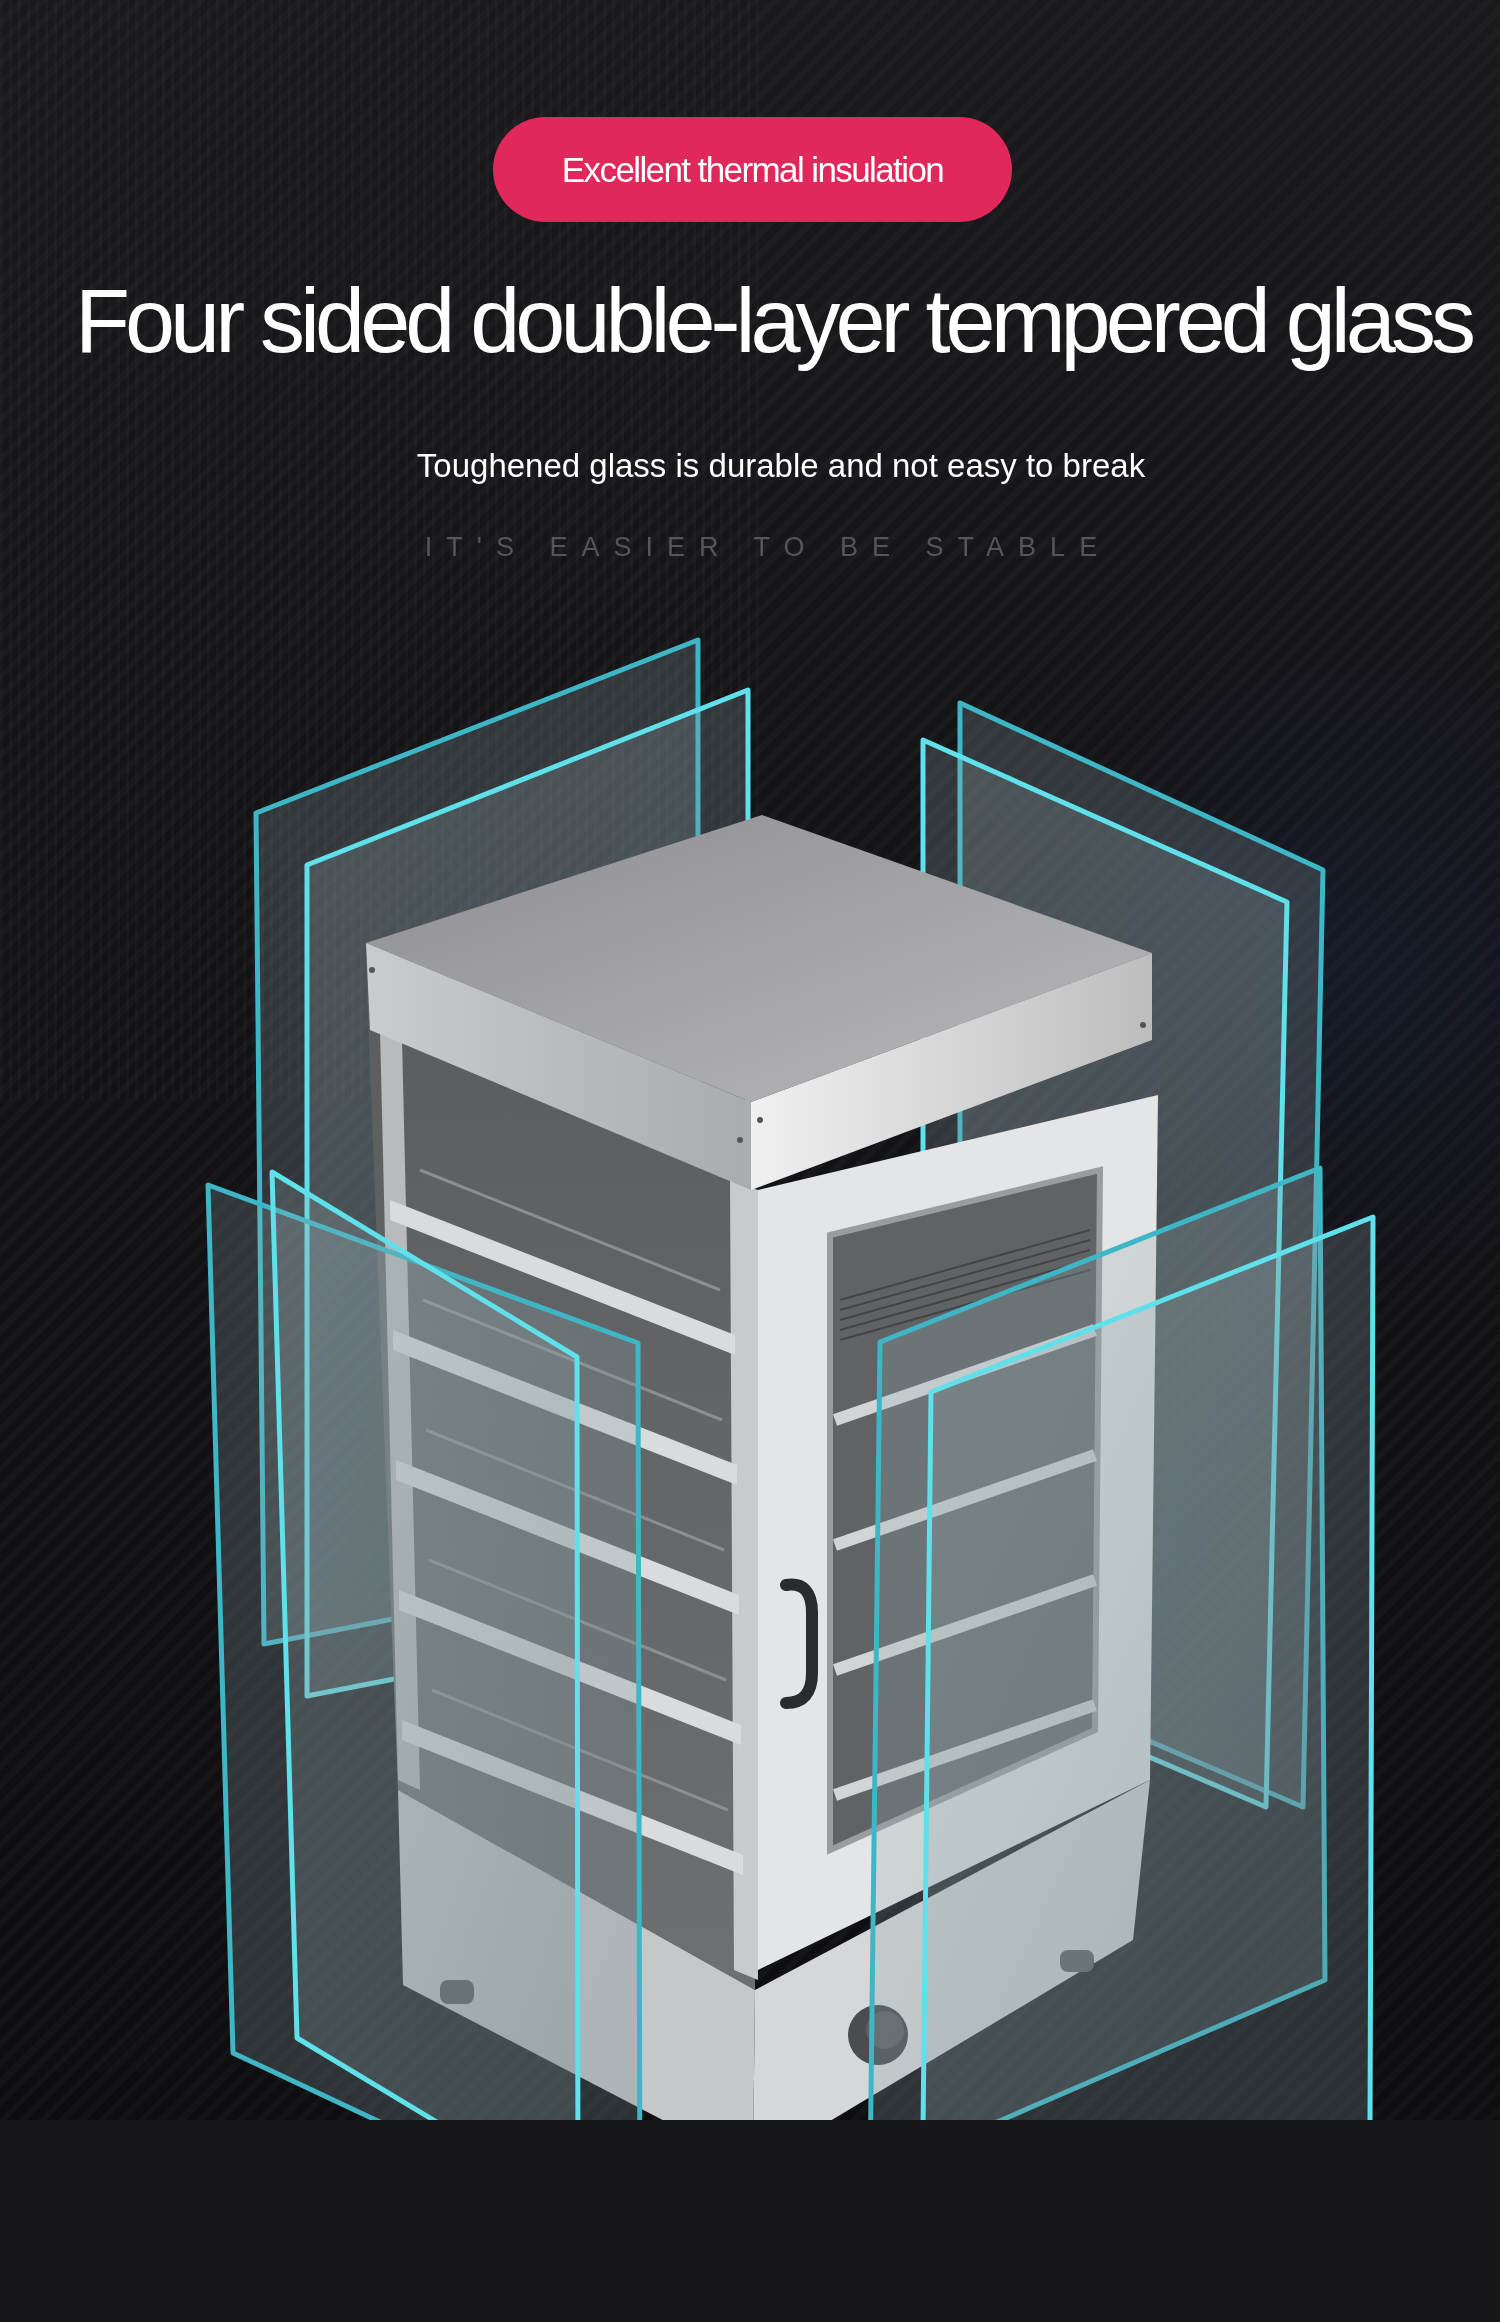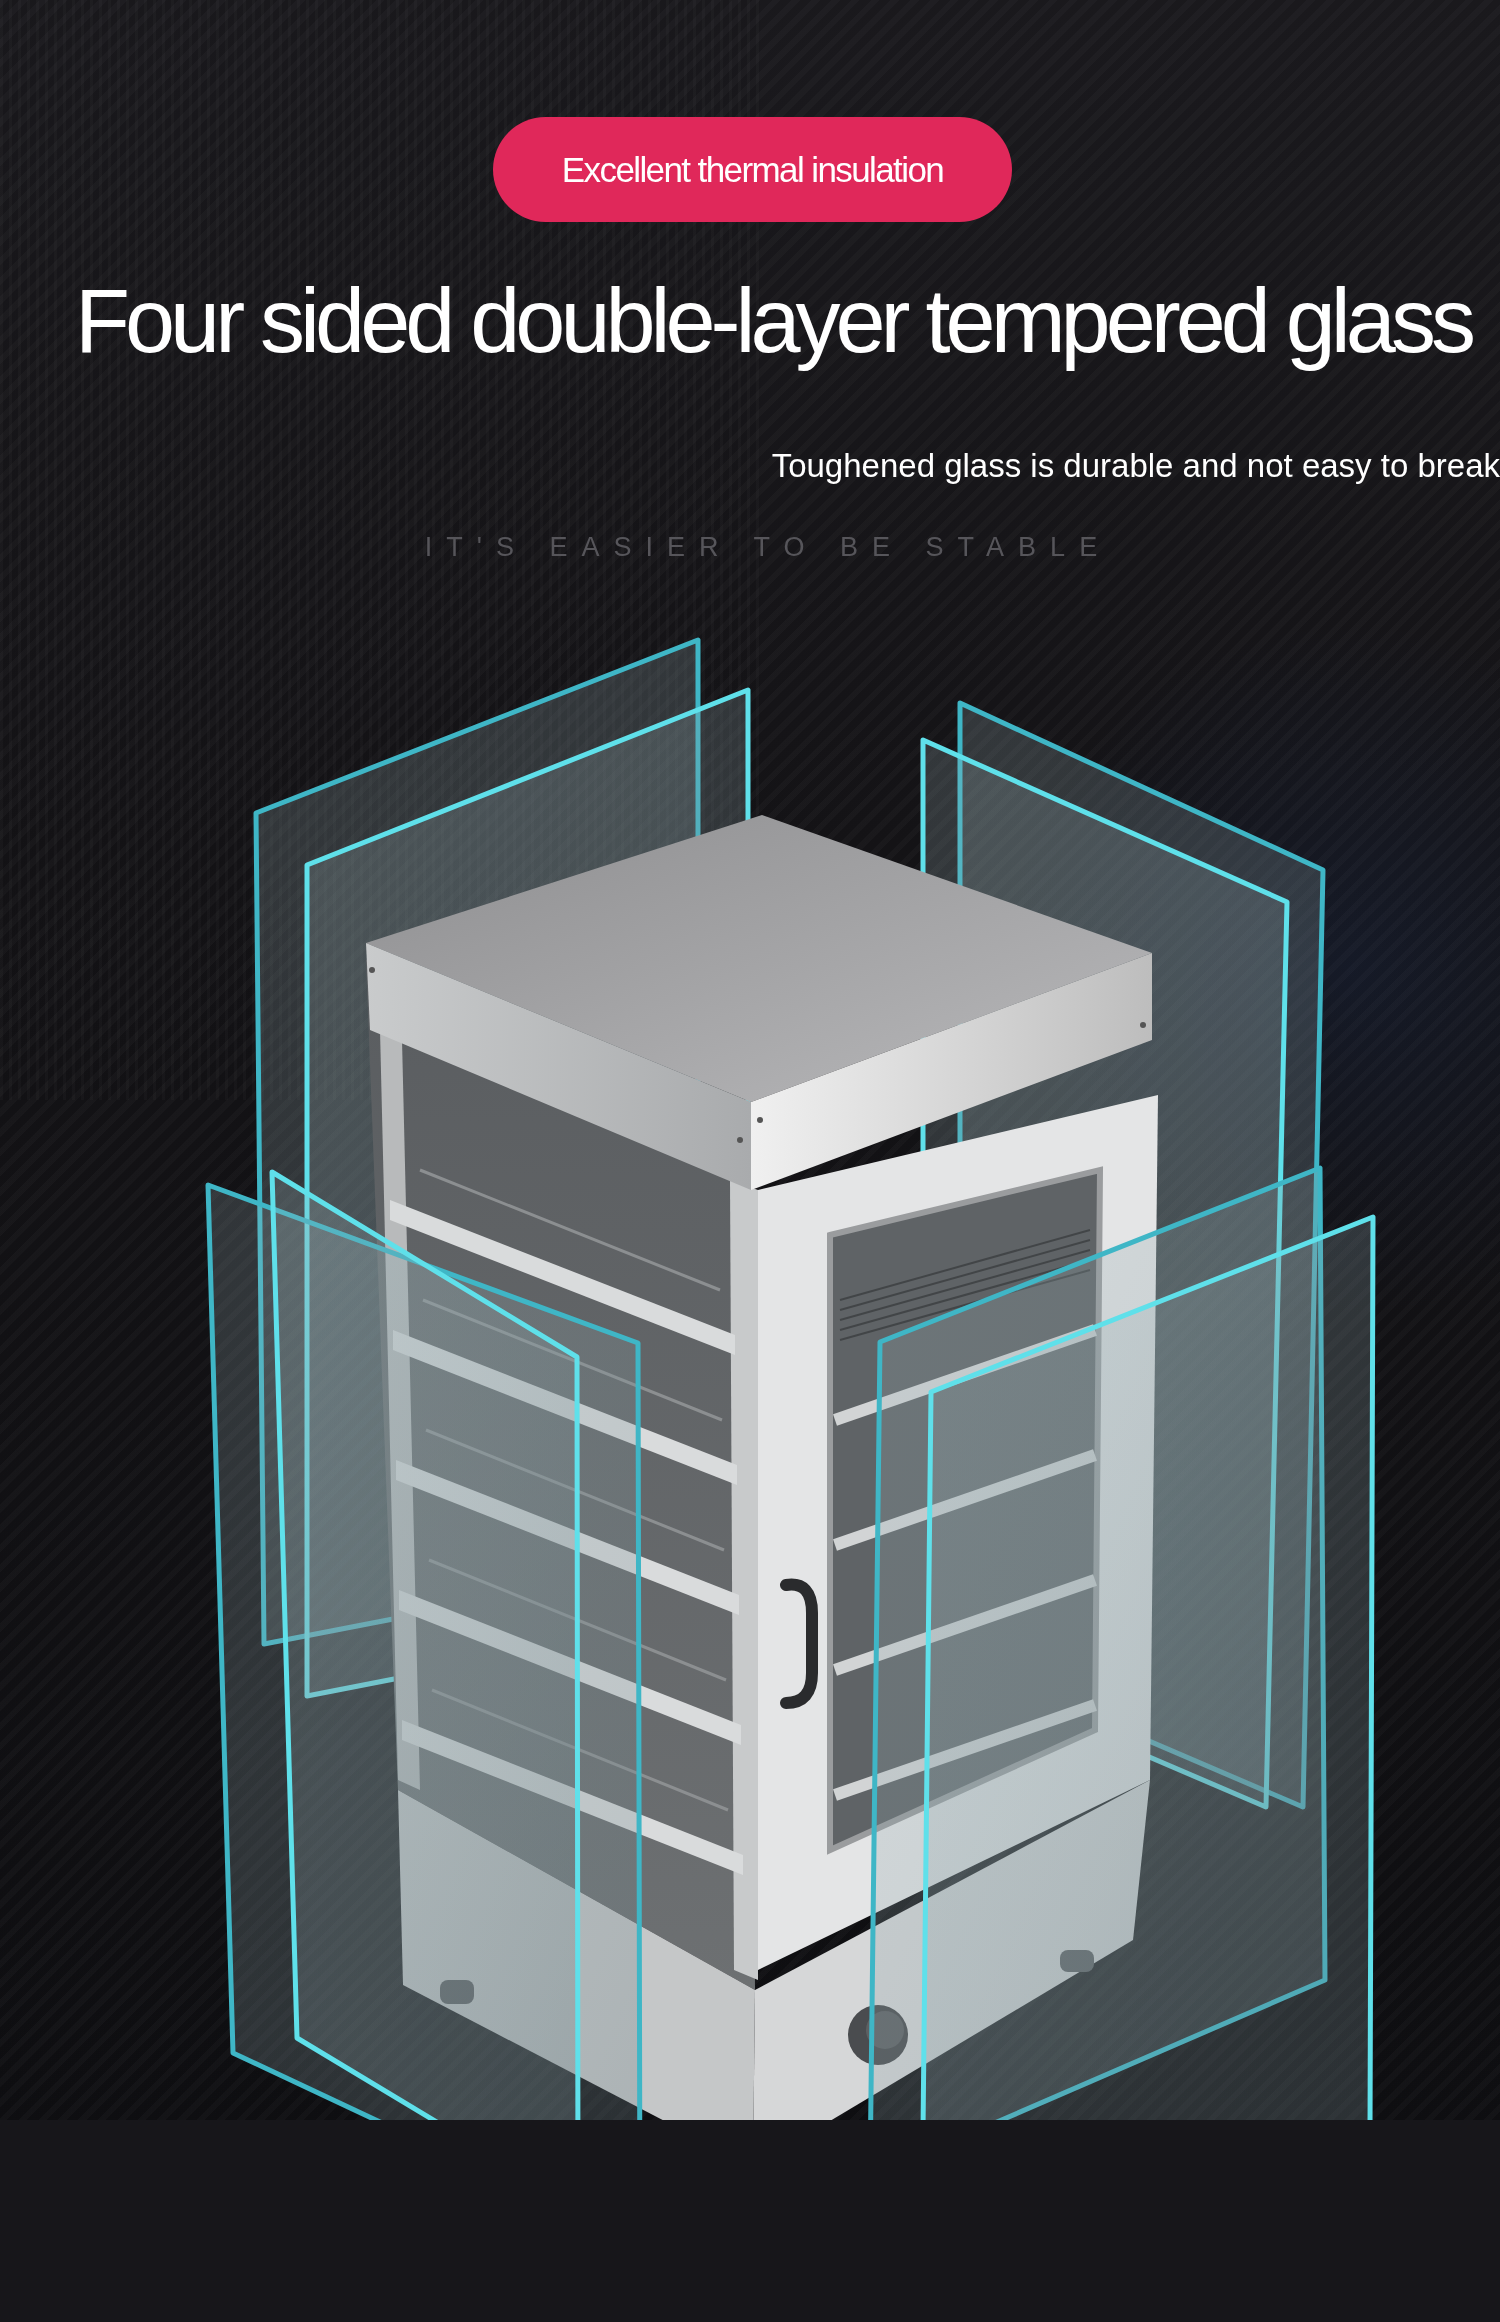--- a/index.html
+++ b/index.html
@@ -10,21 +10,21 @@
       linear-gradient(180deg, #1b1a1e 0%, #151417 40%, #0f0f12 100%); }
   .stripes-left { position:absolute; left:0; top:0; width:760px; height:1100px;
     background: repeating-linear-gradient(90deg, rgba(255,255,255,0.02) 0 3px, rgba(0,0,0,0.04) 3px 9px); }
   .glow { position:absolute; right:-200px; top:620px; width:700px; height:700px; border-radius:50%;
     background: radial-gradient(circle, rgba(30,60,120,0.18), rgba(0,0,0,0) 70%); }
   .pill { position:absolute; left:493px; top:117px; width:519px; height:105px; border-radius:53px;
     background:#e0285a; color:#fff; display:flex; align-items:center; justify-content:center;
     font-size:35px; letter-spacing:-1.6px; }
   .title { position:absolute; left:0; width:1500px; top:272px; text-align:center; color:#fff;
     font-size:90px; letter-spacing:-5px; white-space:nowrap; line-height:1.1; padding-left:46px; box-sizing:border-box; }
-  .subtitle { position:absolute; left:0; width:1500px; top:447px; text-align:right; color:#fff;
+  .subtitle { position:absolute; left:0; width:1500px; top:447px; text-align:center; color:#fff;
     font-size:33px; white-space:nowrap; padding-left:62px; box-sizing:border-box; }
   .tagline { position:absolute; left:0; width:1500px; top:532px; text-align:center; color:#56555a;
     font-size:27px; letter-spacing:14px; white-space:nowrap; padding-left:36px; box-sizing:border-box; }
   .illustration { position:absolute; left:0; top:0; width:1500px; height:2322px; }
 </style>
 </head>
 <body>
 
 <div class="canvas">
   <div class="stripes-left"></div>

